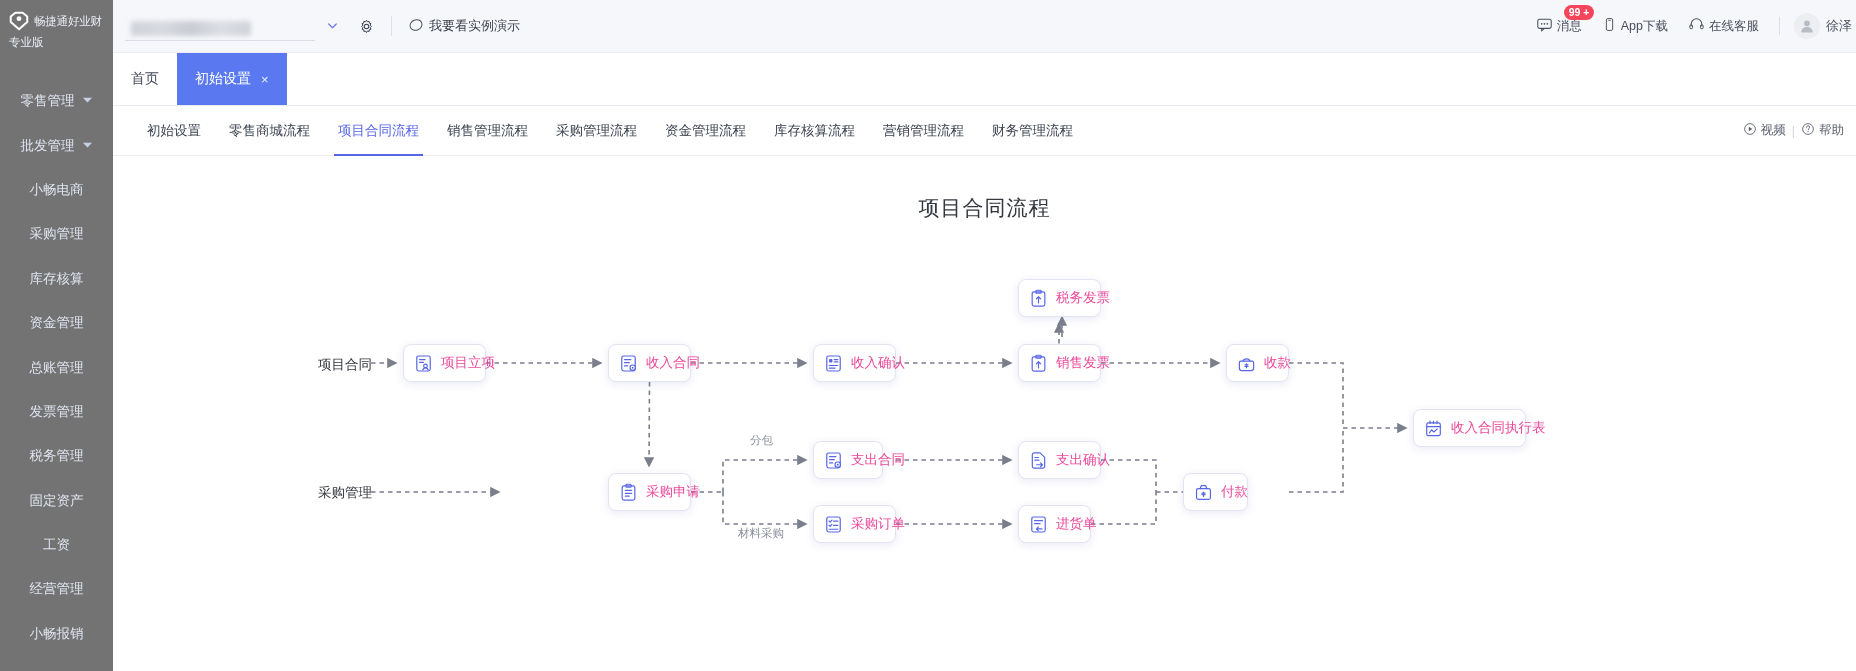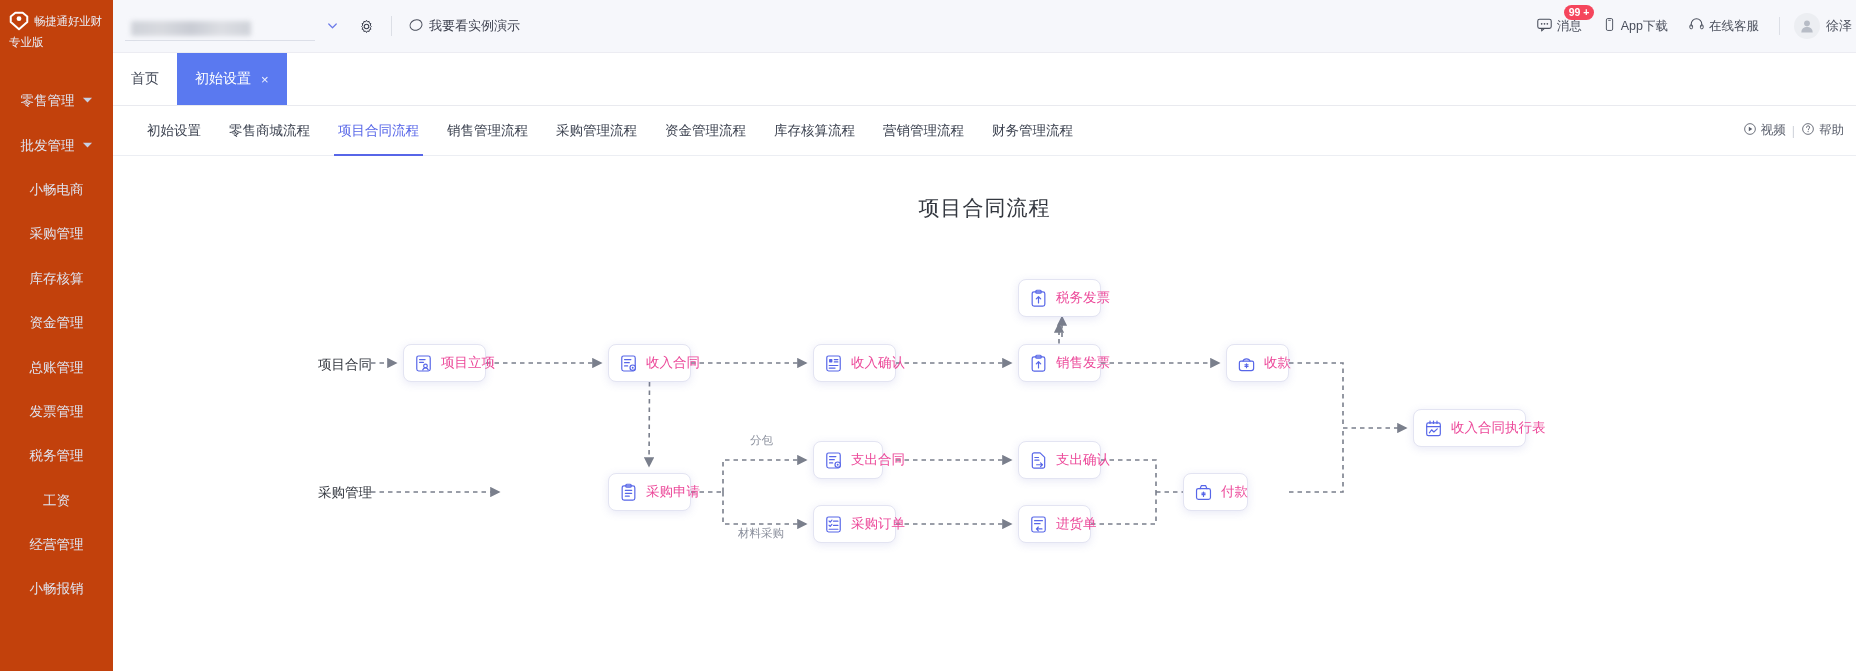--- a/index.html
+++ b/index.html
@@ -8,21 +8,21 @@
     font-family: "Liberation Sans", "DejaVu Sans", sans-serif;
     background: #ffffff;
     overflow: hidden;
   }
   #app { position: relative; width: 1856px; height: 671px; }
 
   
   .sidebar {
     position: absolute; left: 0; top: 0;
     width: 113px; height: 671px;
-    background: #c2410c;
+    background: #737373;
     color: #fff;
     overflow: hidden;
   }
   .logo-wrap {
     height: 77px; padding: 10px 0 0 8px;
     position: relative;
   }
   .logo-row { display: flex; align-items: center; gap: 4px; }
   .logo-mark {
     width: 22px; height: 22px; flex: 0 0 22px;
@@ -219,20 +219,23 @@
           <span>资金管理</span>
         </div>
         <div class="side-item">
           <span>总账管理</span>
         </div>
         <div class="side-item">
           <span>发票管理</span>
         </div>
         <div class="side-item">
           <span>税务管理</span>
+        </div>
+        <div class="side-item">
+          <span>固定资产</span>
         </div>
         <div class="side-item">
           <span>工资</span>
         </div>
         <div class="side-item">
           <span>经营管理</span>
         </div>
         <div class="side-item">
           <span>小畅报销</span>
         </div>

